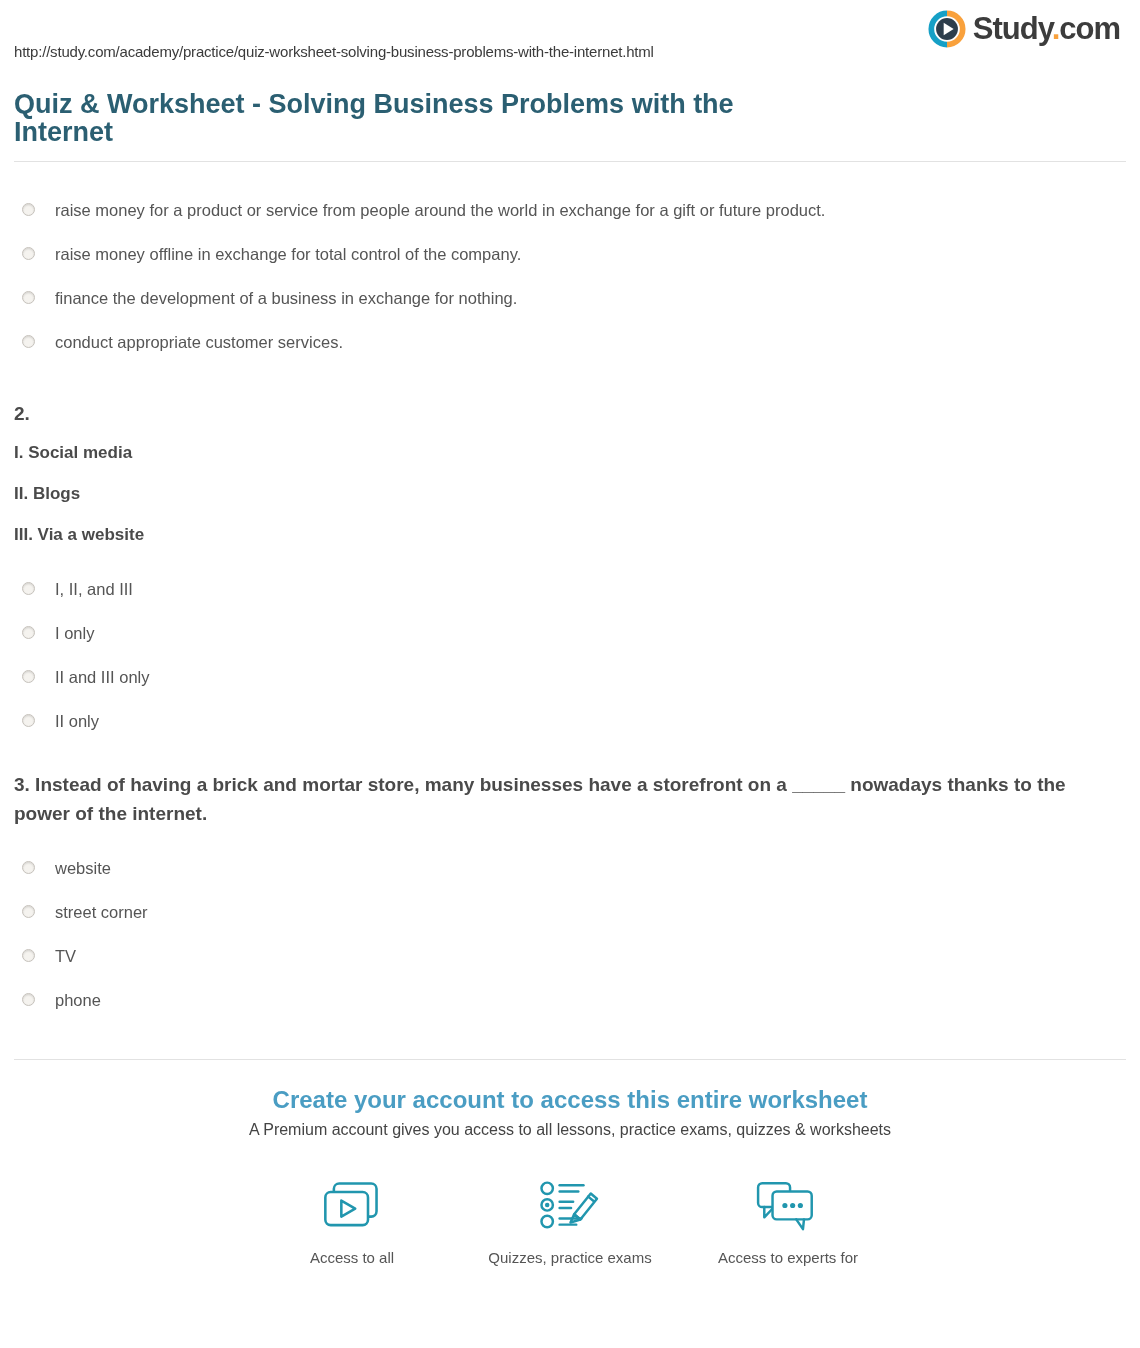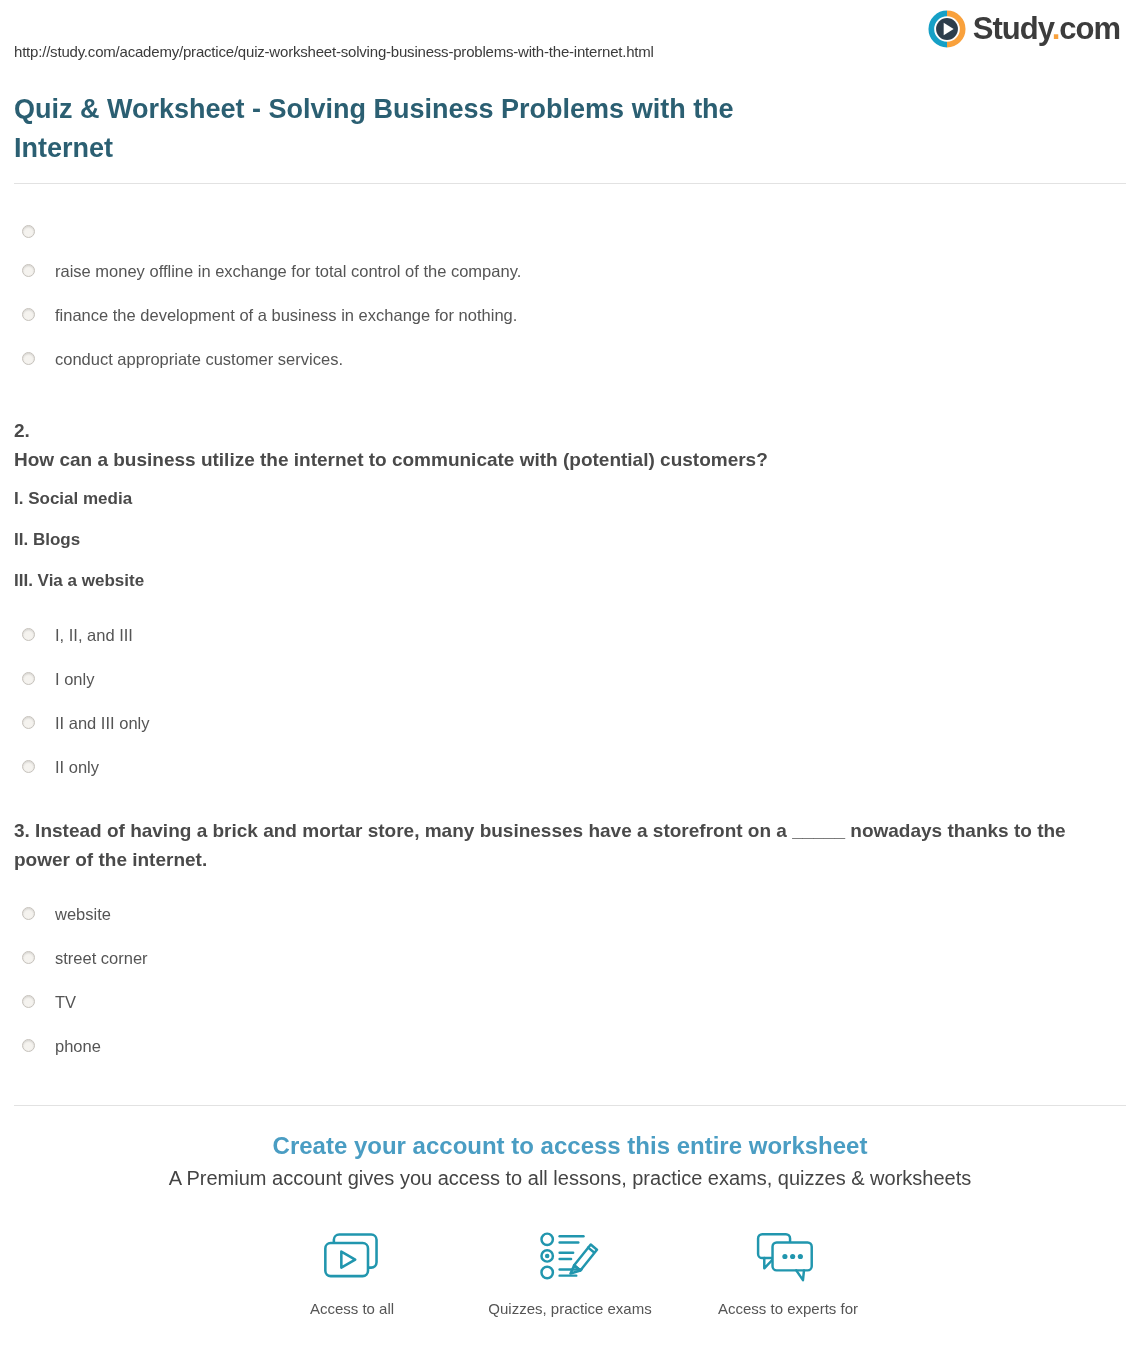--- a/index.html
+++ b/index.html
@@ -20,21 +20,21 @@
   .hdr{display:flex;justify-content:space-between;align-items:flex-start;}
   .url{font-size:15px;color:#3b3b3b;padding-top:4px;letter-spacing:-0.2px;margin-top:29px;}
   .logo{display:flex;align-items:center;gap:7px;text-decoration:none;cursor:pointer;margin-right:6px;}
   .logo svg{display:block;}
   .logo-text{font-size:31px;font-weight:700;color:#3c3c3c;letter-spacing:-1px;line-height:38px;}
   .logo-dot{color:var(--logo-orange,#f9a13c);}
 
   
   .title{
     margin:30px 0 0; max-width:815px;
-    font-size:27px;font-weight:700;line-height:39px;
+    font-size:27px;font-weight:700;line-height:28px;
     color:var(--title-teal,#2b5f72);
   }
   .divider{border:none;border-top:1px solid var(--divider-gray,#e2e2e2);margin:15px 0 0;}
   .divider.bottom{margin-top:48px;}
 
   
   .question{margin-top:38px;}
   .question.q2{margin-top:46px;}
   .qh{margin:0;font-size:19px;font-weight:700;color:var(--heading-gray,#4a4a4a);line-height:29px;max-width:1112px;}
   .roman-list{margin-top:10px;}
@@ -46,21 +46,21 @@
   .radio{
     flex:0 0 auto;width:13px;height:13px;margin:3px 20px 0 8px;border-radius:50%;
     border:1px solid #c6c2bc;background:#f5f3ef;
     box-shadow:inset 0 1px 2px rgba(0,0,0,0.14);
   }
   .opt-text{font-size:16.5px;color:var(--option-gray,#555);line-height:21px;}
 
   
   .cta{text-align:center;}
   .cta-title{margin:26px 0 0;font-size:24px;font-weight:700;color:var(--cta-blue,#4a9dc3);}
-  .cta-sub{margin:7px 0 0;font-size:20px;color:#444;}
+  .cta-sub{margin:7px 0 0;font-size:16px;color:#444;}
   .features{display:flex;justify-content:center;margin-top:40px;}
   .feature{width:218px;}
   .ficon{color:var(--icon-teal,#2196ae);height:56px;display:flex;align-items:center;justify-content:center;}
   .ficon svg{display:block;}
   .feature-label{margin-top:13px;font-size:15px;color:#555;line-height:20px;}
 </style>
 </head>
 <body>
 
 <div class="page">
@@ -80,39 +80,39 @@
     </a>
   </header>
 
   <h1 class="title">Quiz &amp; Worksheet - Solving Business Problems with the Internet</h1>
   <hr class="divider">
 
   <section class="question">
     <div class="options">
       <div class="opt">
         <span class="radio"></span>
+        <span class="opt-text">raise money for a product or service from people around the world in exchange for a gift or future product.</span>
       </div>
       <div class="opt">
         <span class="radio"></span>
         <span class="opt-text">raise money offline in exchange for total control of the company.</span>
       </div>
       <div class="opt">
         <span class="radio"></span>
         <span class="opt-text">finance the development of a business in exchange for nothing.</span>
       </div>
       <div class="opt">
         <span class="radio"></span>
         <span class="opt-text">conduct appropriate customer services.</span>
       </div>
     </div>
   </section>
 
   <section class="question q2">
     <h2 class="qh">2.</h2>
-    <h2 class="qh">How can a business utilize the internet to communicate with (potential) customers?</h2>
     <div class="roman-list">
       <p class="roman">I. Social media</p>
       <p class="roman">II. Blogs</p>
       <p class="roman">III. Via a website</p>
     </div>
     <div class="options tight">
       <div class="opt">
         <span class="radio"></span>
         <span class="opt-text">I, II, and III</span>
       </div>

